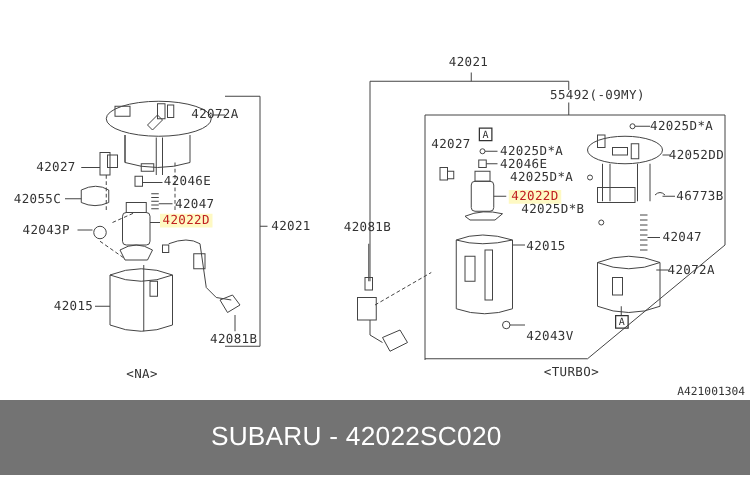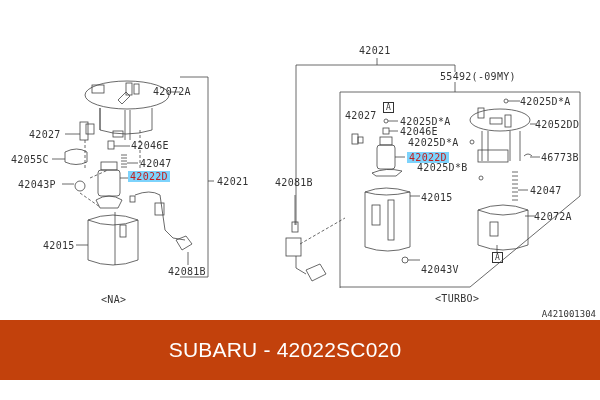--- a/index.html
+++ b/index.html
@@ -1,24 +1,24 @@
 <!DOCTYPE html>
 <html><head>
 <meta charset="utf-8">
 <style>
   html, body { margin:0; padding:0; }
   body { width:600px; height:400px; background:#ffffff; position:relative; overflow:hidden;
          font-family:"DejaVu Sans Mono","Liberation Mono",monospace; }
   .diagram { position:absolute; left:0; top:0; width:600px; height:322px; }
   .lbl { position:absolute; font-size:10px; color:#333; white-space:nowrap; letter-spacing:0.3px;
          font-family:"DejaVu Sans Mono","Liberation Mono",monospace; }
-  .hl { background:#7dd3fc; color:#c02020; padding:0 2px; }
+  .hl { background:#fef9c3; color:#c02020; padding:0 2px; }
   .boxA { position:absolute; width:9px; height:9px; border:1px solid #333; font-size:8px; line-height:9px;
           text-align:center; color:#333; }
-  .footer { position:absolute; left:0; top:320px; width:600px; height:60px; background:#c2410c;
+  .footer { position:absolute; left:0; top:320px; width:600px; height:60px; background:#737373;
             display:flex; align-items:center; justify-content:center; }
   .footer-text { color:#ffffff; font-family:"Liberation Sans","DejaVu Sans",sans-serif; font-size:21px; letter-spacing:0.2px; }
   .footer-gap { display:inline-block; width:30px; }
   .code { position:absolute; right:4px; top:309px; font-size:9px; color:#333; }
 </style>
 </head>
 <body>
 
 <div class="diagram">
   <svg width="600" height="322" viewBox="0 0 600 322" style="position:absolute;left:0;top:0" fill="none" stroke="#444" stroke-width="0.8">

